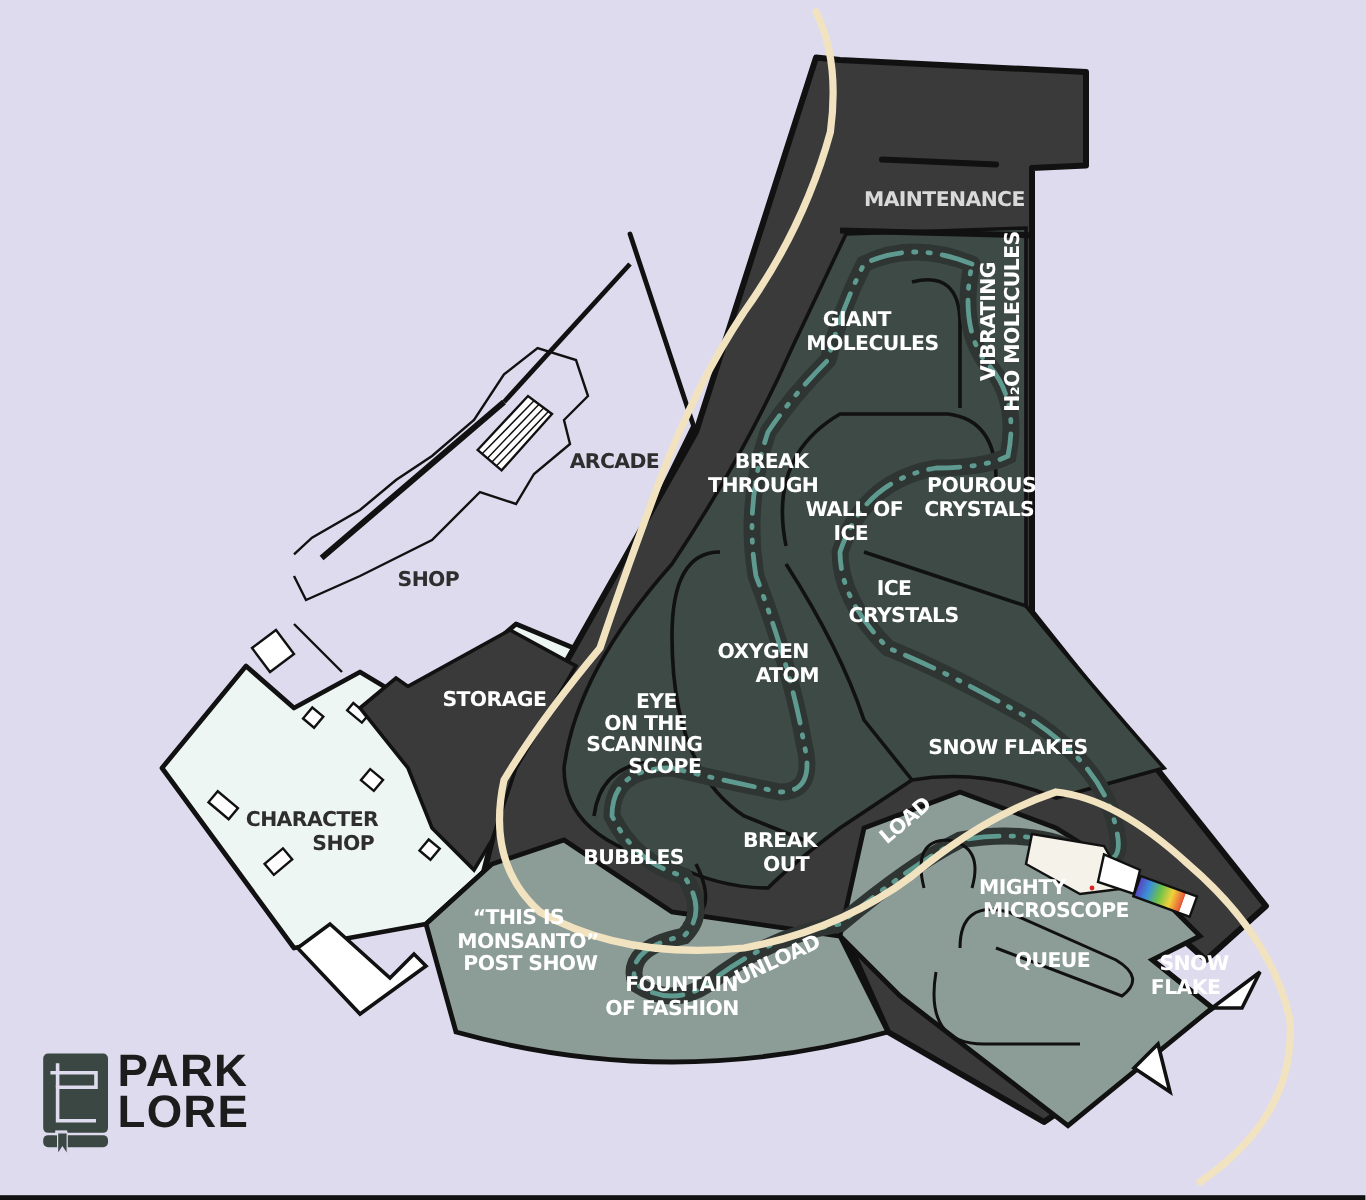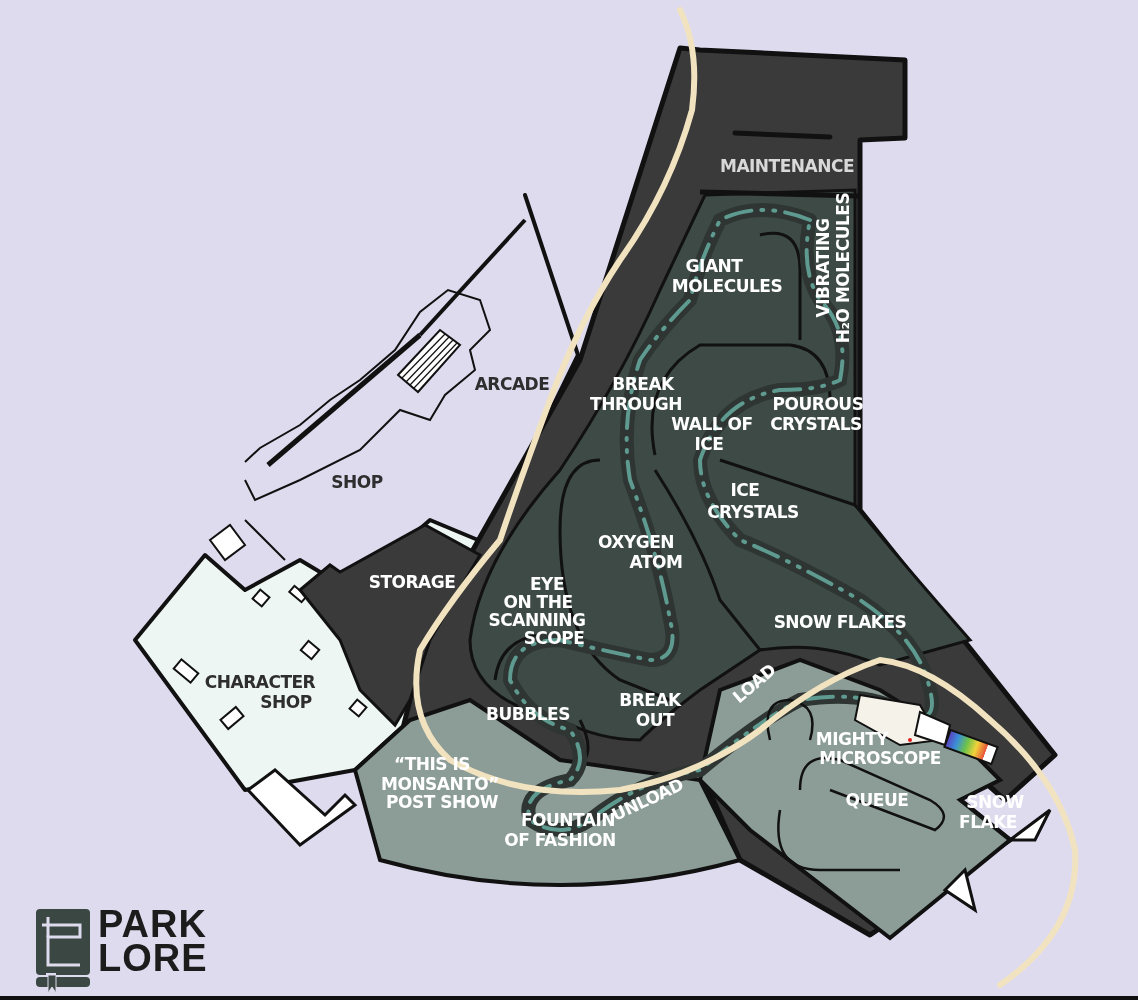--- a/index.html
+++ b/index.html
@@ -14,21 +14,21 @@
     font-family: "DejaVu Sans", sans-serif;
     font-weight: bold;
     font-size: 17px;
     letter-spacing: -0.5px;
     text-anchor: middle;
   }
   .lbl-light { fill: #ffffff; }
   .lbl-dark { fill: #2e2e2e; }
   .lbl-gray { fill: #d9d9d9; }
   .logo {
-    position: absolute; left: 34px; top: 907px;
+    position: absolute; left: 34px; top: 876px;
     display: flex; align-items: flex-start; gap: 6px;
   }
   .logo-text {
     font-family: "Liberation Sans", sans-serif;
     font-weight: bold; font-size: 38px; line-height: 34px;
     color: #1c1c1c; letter-spacing: 1px;
   }
   .bottom-bar {
     position: absolute; left: 0; top: 996px; width: 1138px; height: 4px;
     background: #111;

